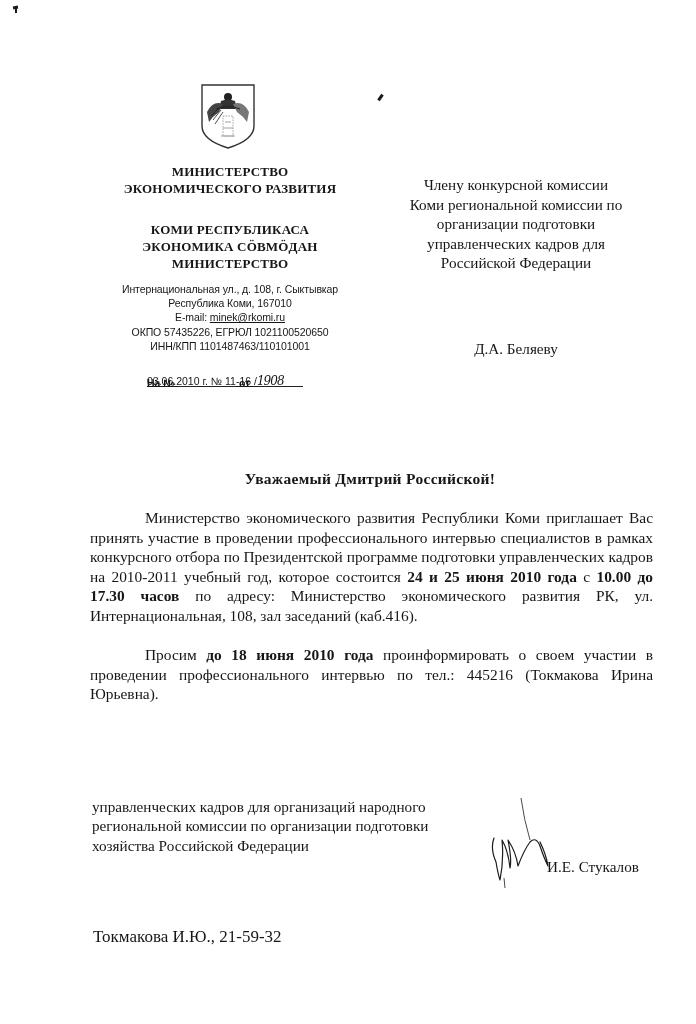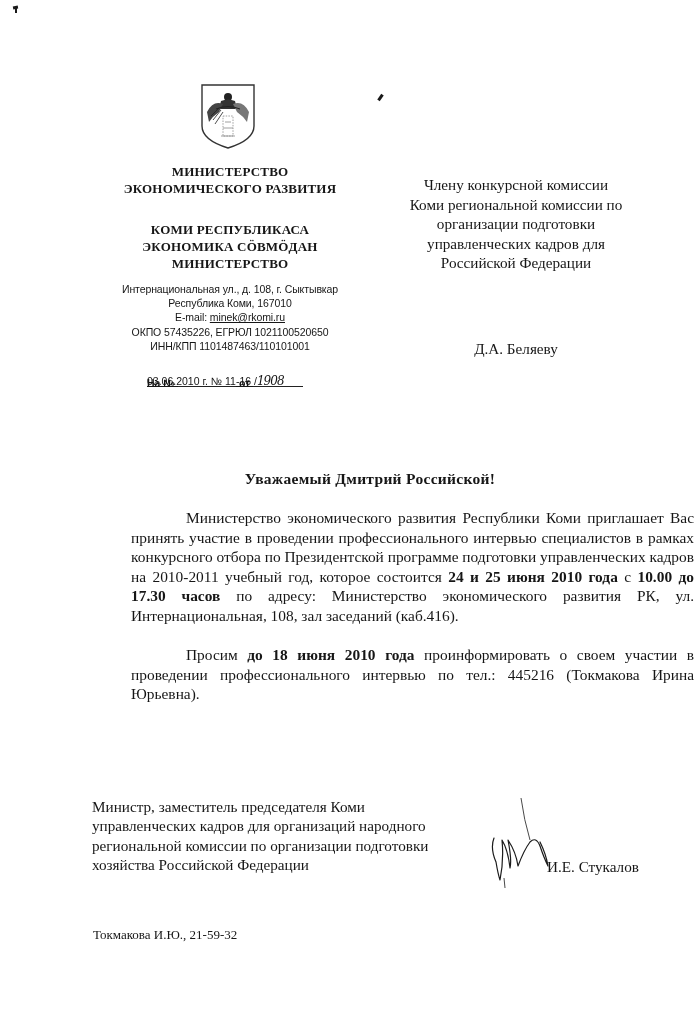--- a/index.html
+++ b/index.html
@@ -54,34 +54,34 @@
   
   .greeting {
     left: 75px; width: 590px; top: 470px;
     font-weight: bold; font-size: 15.5px; letter-spacing: 0.3px;
   }
   .para {
     left: 90px; width: 563px;
     font-size: 15.4px; line-height: 19.6px;
     text-align: justify;
   }
-  .indent { text-indent: 55px; margin-left: 41px; }
+  .indent { text-indent: 55px; }
   .para b { font-weight: bold; }
 
   
   .sig-text {
     left: 92px; width: 360px;
     font-size: 15.2px; line-height: 19.4px;
   }
   .signer { left: 547px; top: 858px; font-size: 15.2px; }
   #signature { left: 488px; top: 790px; width: 80px; height: 100px; }
 
   .footer-contact {
     left: 93px; top: 927px;
-    font-size: 13px;
+    font-size: 17px;
   }
 </style>
 </head>
 <body>
 
 <div class="speck" style="left:13px;top:6px;width:5px;height:3px;transform:rotate(-10deg);"></div>
 <div class="speck" style="left:15px;top:8px;width:2px;height:5px;"></div>
 <div class="speck" style="left:379px;top:94px;width:3px;height:7px;transform:rotate(35deg);"></div>
 
 <svg id="emblem" class="abs" viewBox="0 0 58 68">
@@ -139,21 +139,20 @@
 </div>
 <div class="abs center addressee-name" style="top:312px;margin-top:28px;">Д.А. Беляеву</div>
 
 <div class="abs center greeting">Уважаемый  Дмитрий Российской!</div>
 
 <div class="abs para indent" style="top:508px;"><span>Министерство экономического развития Республики Коми  приглашает Вас принять участие в проведении профессионального интервью специалистов в рамках конкурсного отбора по Президентской программе подготовки управленческих кадров на 2010-2011 учебный год, которое состоится </span><b>24 и 25 июня 2010 года</b><span> с </span><b>10.00 до 17.30 часов</b><span> по адресу: Министерство экономического развития РК, ул. Интернациональная, 108, зал заседаний (каб.416).</span></div>
 
 <div class="abs para indent" style="top:645px;"><span>Просим </span><b>до 18 июня 2010 года</b><span> проинформировать о своем участии  в проведении профессионального интервью по тел.: 445216 (Токмакова Ирина Юрьевна).</span></div>
 
 <div class="abs sig-text" style="top:797px;">
-  <div>Министр, заместитель председателя Коми</div>
   <div>управленческих кадров для организаций народного</div>
   <div>региональной  комиссии по организации подготовки</div>
   <div>хозяйства Российской Федерации</div>
 </div>
 
 <svg id="signature" class="abs" viewBox="0 0 80 100">
   <path d="M6 48 Q2 58 8 72 Q10 84 12 90 Q16 70 14 50 Q20 60 22 78 Q24 70 20 50 Q28 62 30 76 Q36 60 42 52 Q48 46 52 56 Q56 68 60 76 Q58 64 52 52" fill="none" stroke="#1b1b1b" stroke-width="1.2" stroke-linecap="round" stroke-linejoin="round"></path>
   <path d="M33 8 Q36 30 42 50" fill="none" stroke="#333" stroke-width="0.9"></path>
   <path d="M16 88 L17 98" fill="none" stroke="#333" stroke-width="0.9"></path>
 </svg>

